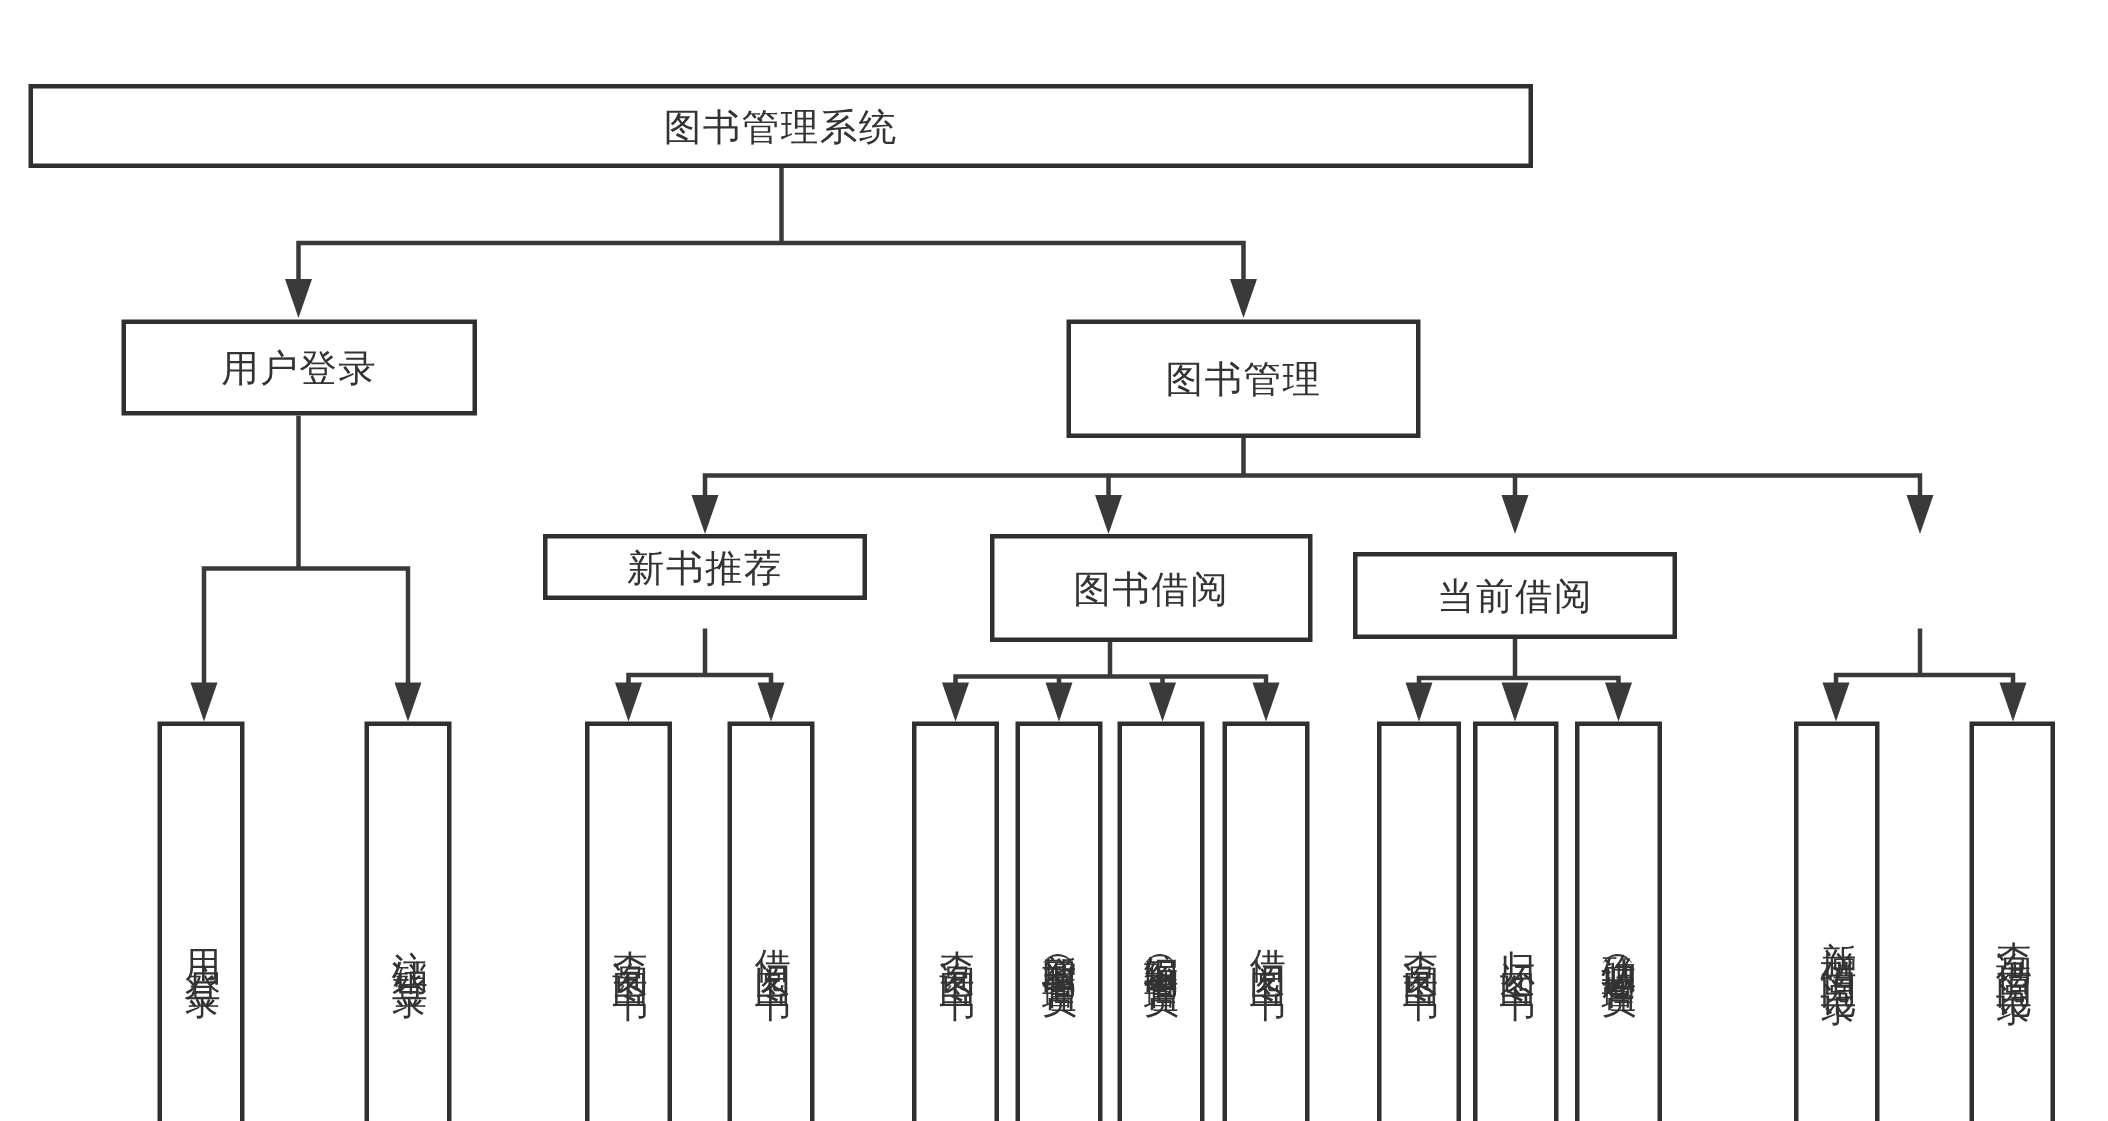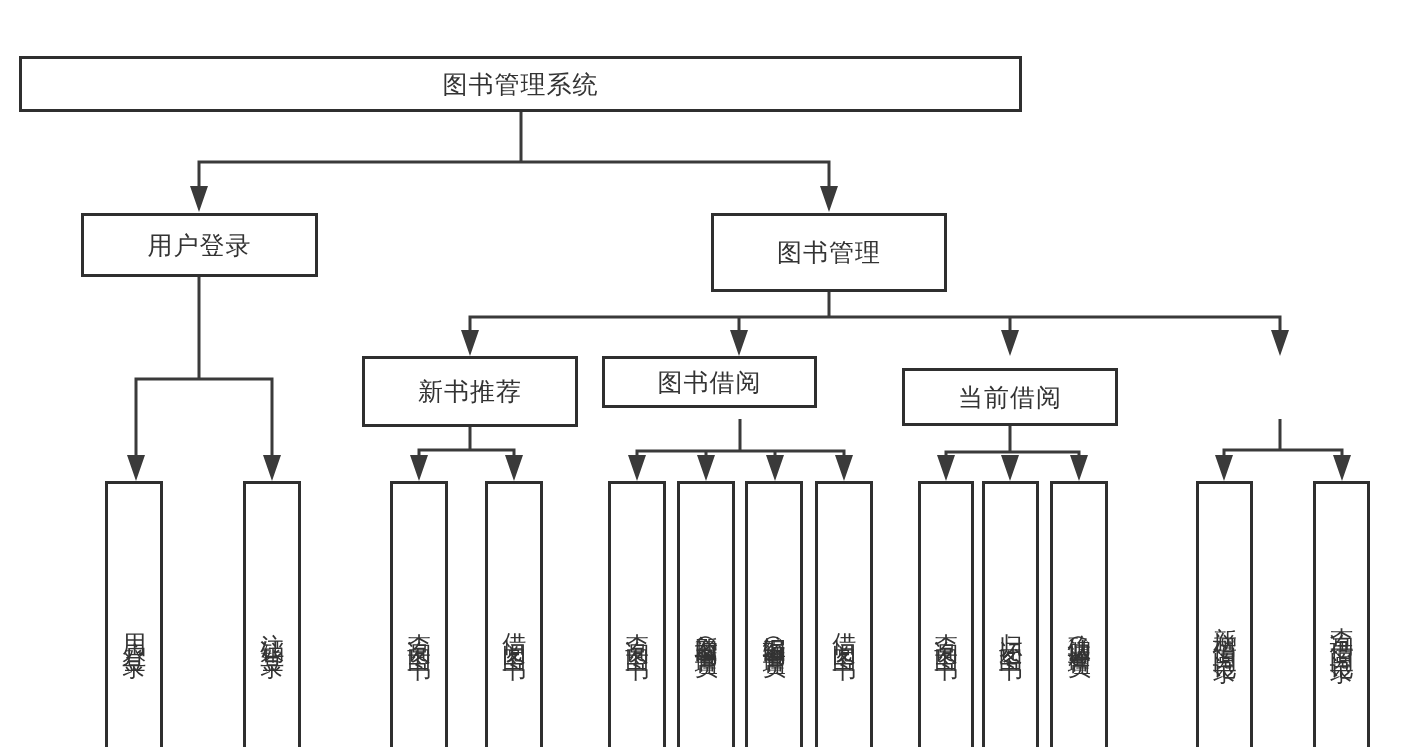--- a/index.html
+++ b/index.html
@@ -125,24 +125,24 @@
     <span>图书管理系统</span>
   </div>
 
   <div class="node h" style="left:81px;top:169px;width:237px;height:64px">
     <span>用户登录</span>
   </div>
   <div class="node h" style="left:711px;top:169px;width:236px;height:79px">
     <span>图书管理</span>
   </div>
 
-  <div class="node h" style="left:362px;top:312px;width:216px;height:71px">
+  <div class="node h" style="left:362px;top:312px;width:216px;height:44px">
     <span>新书推荐</span>
   </div>
-  <div class="node h" style="left:602px;top:312px;width:215px;height:52px">
+  <div class="node h" style="left:660px;top:312px;width:215px;height:72px">
     <span>图书借阅</span>
   </div>
   <div class="node h" style="left:902px;top:324px;width:216px;height:58px">
     <span>当前借阅</span>
   </div>
 
   <div class="node v" style="left:105px;top:437px;width:58px;height:298px">
     <span>用户登录</span>
   </div>
   <div class="node v" style="left:243px;top:437px;width:58px;height:298px">

